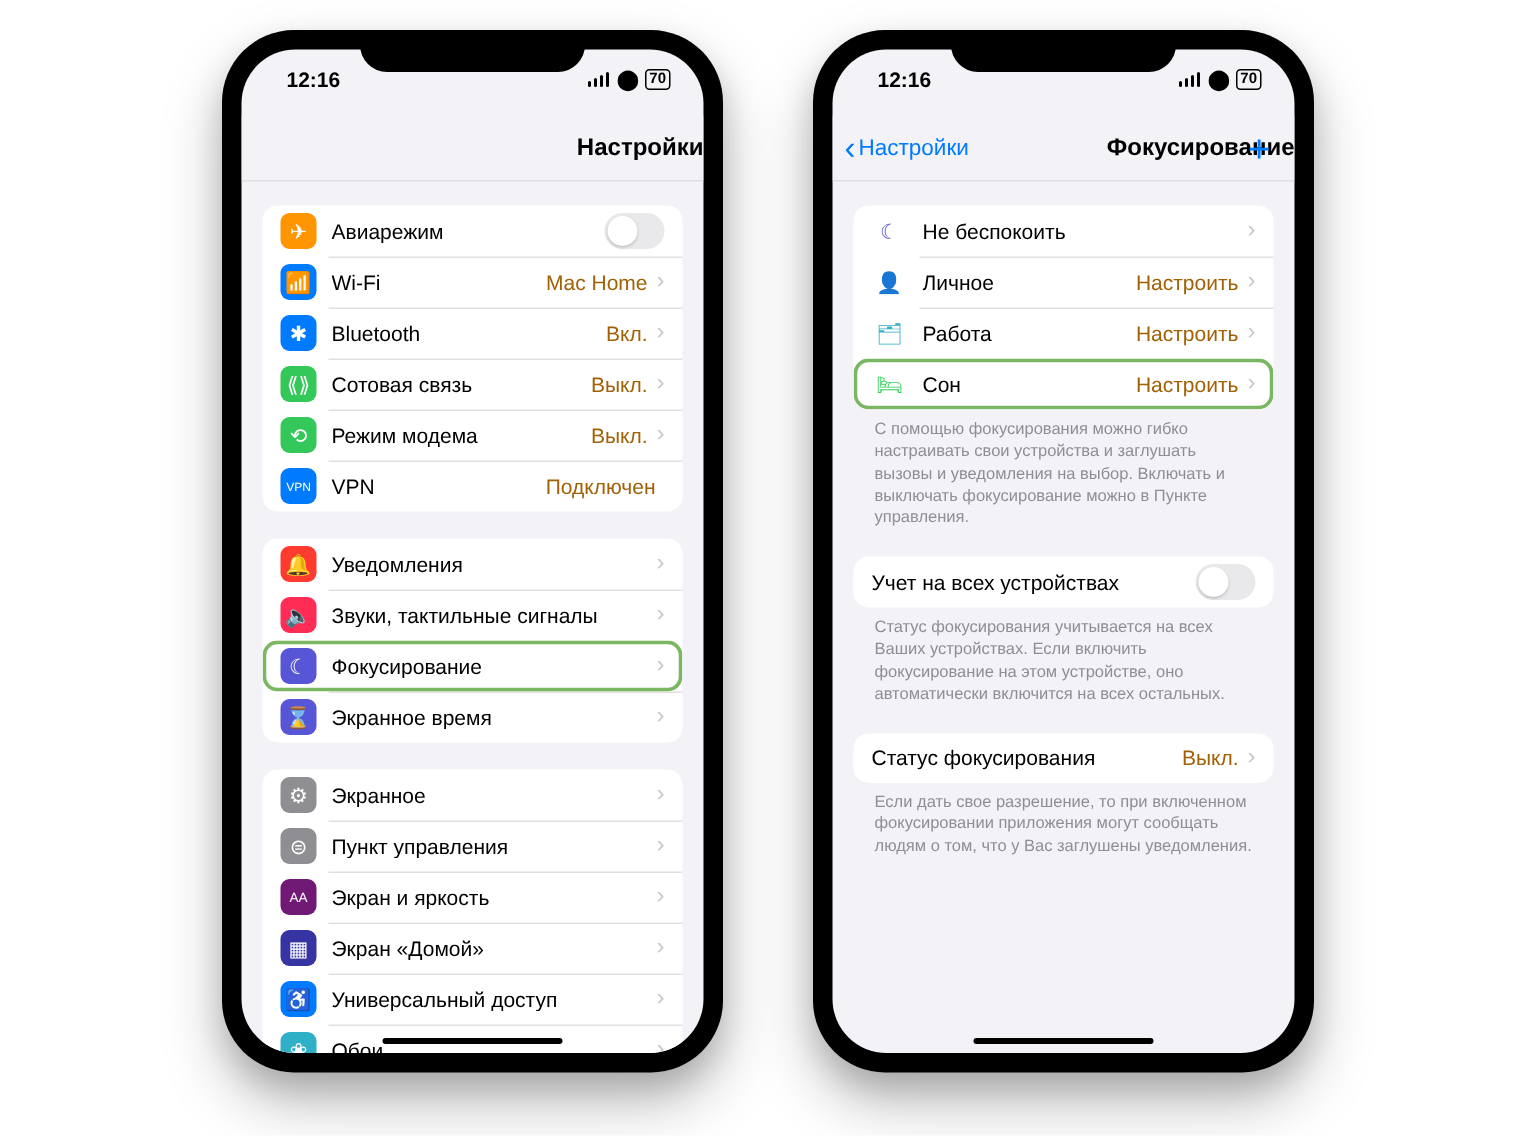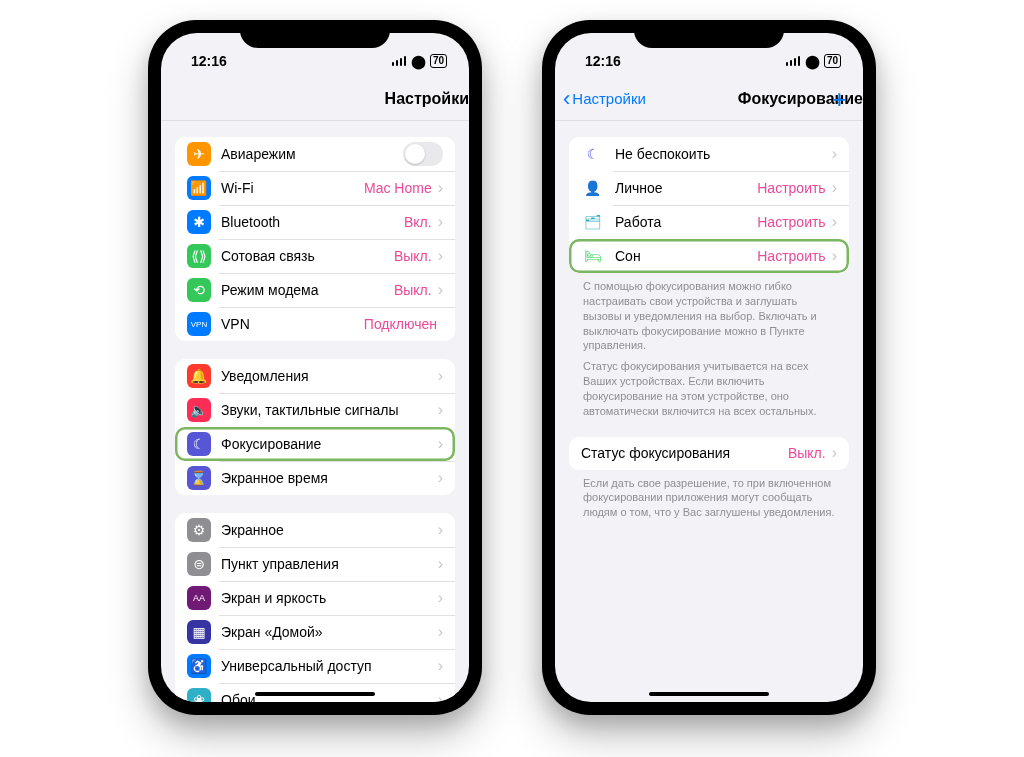--- a/index.html
+++ b/index.html
@@ -39,21 +39,21 @@
     width: 150px;
     height: 28px;
     background: #000;
     border-radius: 0 0 18px 18px;
     z-index: 10;
   }
   .status-bar {
     height: 44px;
     display: flex;
     justify-content: space-between;
-    align-items: center;
+    align-items: flex-start;
     padding: 12px 22px 0 30px;
     font-size: 14px;
     font-weight: 600;
   }
   .status-right { display: flex; gap: 4px; align-items: center; font-size:12px; }
   .battery-box { border:1px solid #000; border-radius:3px; padding:0 2px; font-size:10px; font-weight:700; line-height:12px; }
   .nav-bar {
     height: 44px;
     display: flex;
     align-items: center;
@@ -96,21 +96,21 @@
   }
   .row.hl { box-shadow: inset 0 0 0 2.5px #7bb661; border-radius: 10px; z-index: 2; }
   .row.hl::before { display:none; }
   .icon {
     width: 24px; height: 24px; border-radius: 6px; margin-right: 10px;
     display: flex; align-items: center; justify-content: center;
     color: #fff; font-size: 14px; flex-shrink:0;
   }
   .icon.simple { border-radius:0; background:none !important; }
   .label { flex: 1; font-size: 14px; color: #000; white-space:nowrap; overflow:hidden; text-overflow:ellipsis; }
-  .value { font-size: 14px; color: #ec4899; margin-right: 6px; text-align: right; }
+  .value { font-size: 14px; color: #a16207; margin-right: 6px; text-align: right; }
   .chevron { color: #c7c7cc; font-size: 16px; font-weight:400; }
   .toggle {
     width: 40px; height: 24px; background: #e9e9eb; border-radius: 12px;
     position: relative;
   }
   .toggle::after {
     content:''; position:absolute; width:20px; height:20px; background:#fff;
     border-radius:50%; top:2px; left:2px; box-shadow:0 1px 2px rgba(0,0,0,.2);
   }
   .footer-text {
@@ -290,20 +290,26 @@
             <div class="chevron">›</div>
           </div>
           <div class="row hl">
             <div class="icon simple" style="color: rgb(48, 209, 88);">🛏</div>
             <div class="label">Сон</div>
             <div class="value">Настроить</div>
             <div class="chevron">›</div>
           </div>
         </div>
         <div class="footer-text">С помощью фокусирования можно гибко настраивать свои устройства и заглушать вызовы и уведомления на выбор. Включать и выключать фокусирование можно в Пункте управления.</div>
+        <div class="group">
+          <div class="row">
+            <div class="label">Учет на всех устройствах</div>
+            <div class="toggle"></div>
+          </div>
+        </div>
         <div class="footer-text">Статус фокусирования учитывается на всех Ваших устройствах. Если включить фокусирование на этом устройстве, оно автоматически включится на всех остальных.</div>
         <div class="group">
           <div class="row">
             <div class="label">Статус фокусирования</div>
             <div class="value">Выкл.</div>
             <div class="chevron">›</div>
           </div>
         </div>
         <div class="footer-text">Если дать свое разрешение, то при включенном фокусировании приложения могут сообщать людям о том, что у Вас заглушены уведомления.</div>
       </div>

